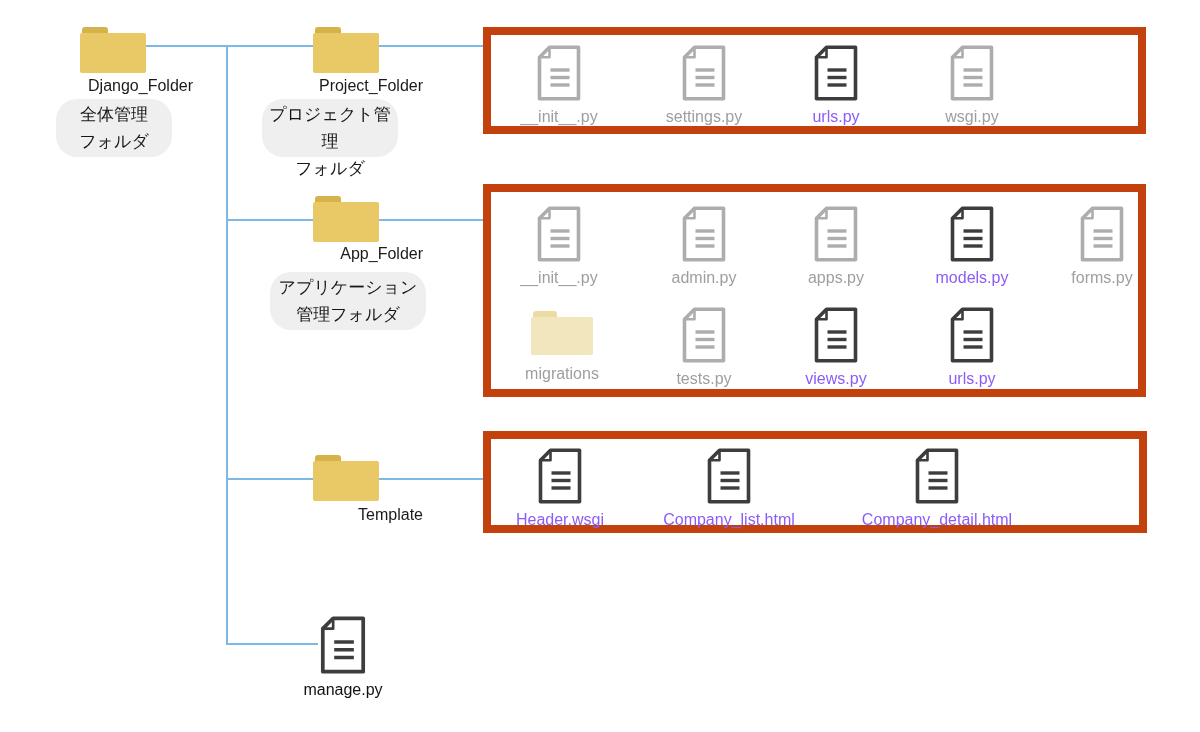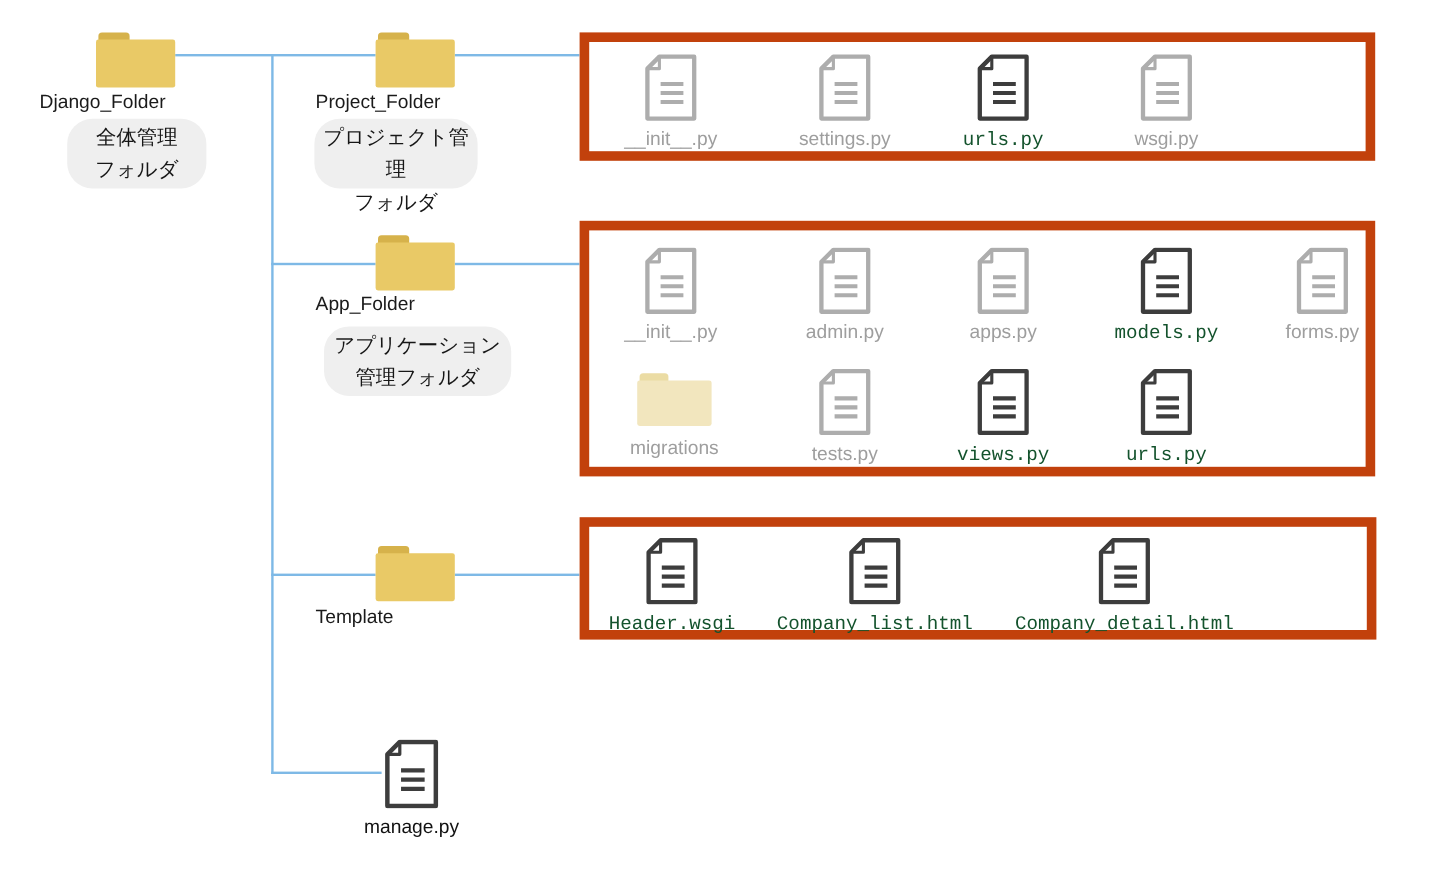--- a/index.html
+++ b/index.html
@@ -19,33 +19,33 @@
   .folder-icon { position:absolute; width:66px; height:46px; }
   .folder-icon .tab   { position:absolute; top:0; left:2px; width:26px; height:13px;
                         background:#D6B24B; border-radius:3px 3px 0 0; }
   .folder-icon .fbody { position:absolute; top:6px; left:0; width:66px; height:40px;
                         background:#E9C966; border-radius:2px; }
   .folder-icon.small { position:relative; width:62px; height:44px; margin:7px auto 0; }
   .folder-icon.small .tab   { width:24px; height:12px; background:#EBDCA4; }
   .folder-icon.small .fbody { top:6px; width:62px; height:38px; background:#F2E6BE; }
 
   
-  .node-label { position:absolute; text-align:left; font-size:16px; color:#1a1a1a; }
+  .node-label { position:absolute; text-align:right; font-size:16px; color:#1a1a1a; }
   .caption { position:absolute; background:#EFEFEF; border-radius:21px; text-align:center;
              font-size:17px; line-height:27px; color:#161616; padding-top:2px; }
 
   
   .file-cell { position:absolute; width:150px; text-align:center; }
   .file-cell .doc { display:block; margin:0 auto; }
   .file-cell .flabel { display:block; margin-top:7px; font-size:16px; }
   .file-cell.w200 { width:200px; }
   .muted { color:#ADADAD; }
   .muted .flabel { color:#9E9E9E; }
   .hl { color:#3D3D3D; }
-  .hl .flabel { color:#14532d;font-family:Liberation Mono, monospace; }
+  .hl .flabel { color:#8b5cf6; }
   .darkfile { color:#3D3D3D; }
   .darkfile .flabel { color:#111111; }
   .migcell .flabel { margin-top:10px; }
 </style>
 </head>
 <body>
 
 <svg width="0" height="0" style="position:absolute" aria-hidden="true">
   <defs>
     <symbol id="doc-sym" viewBox="0 0 46 56">

